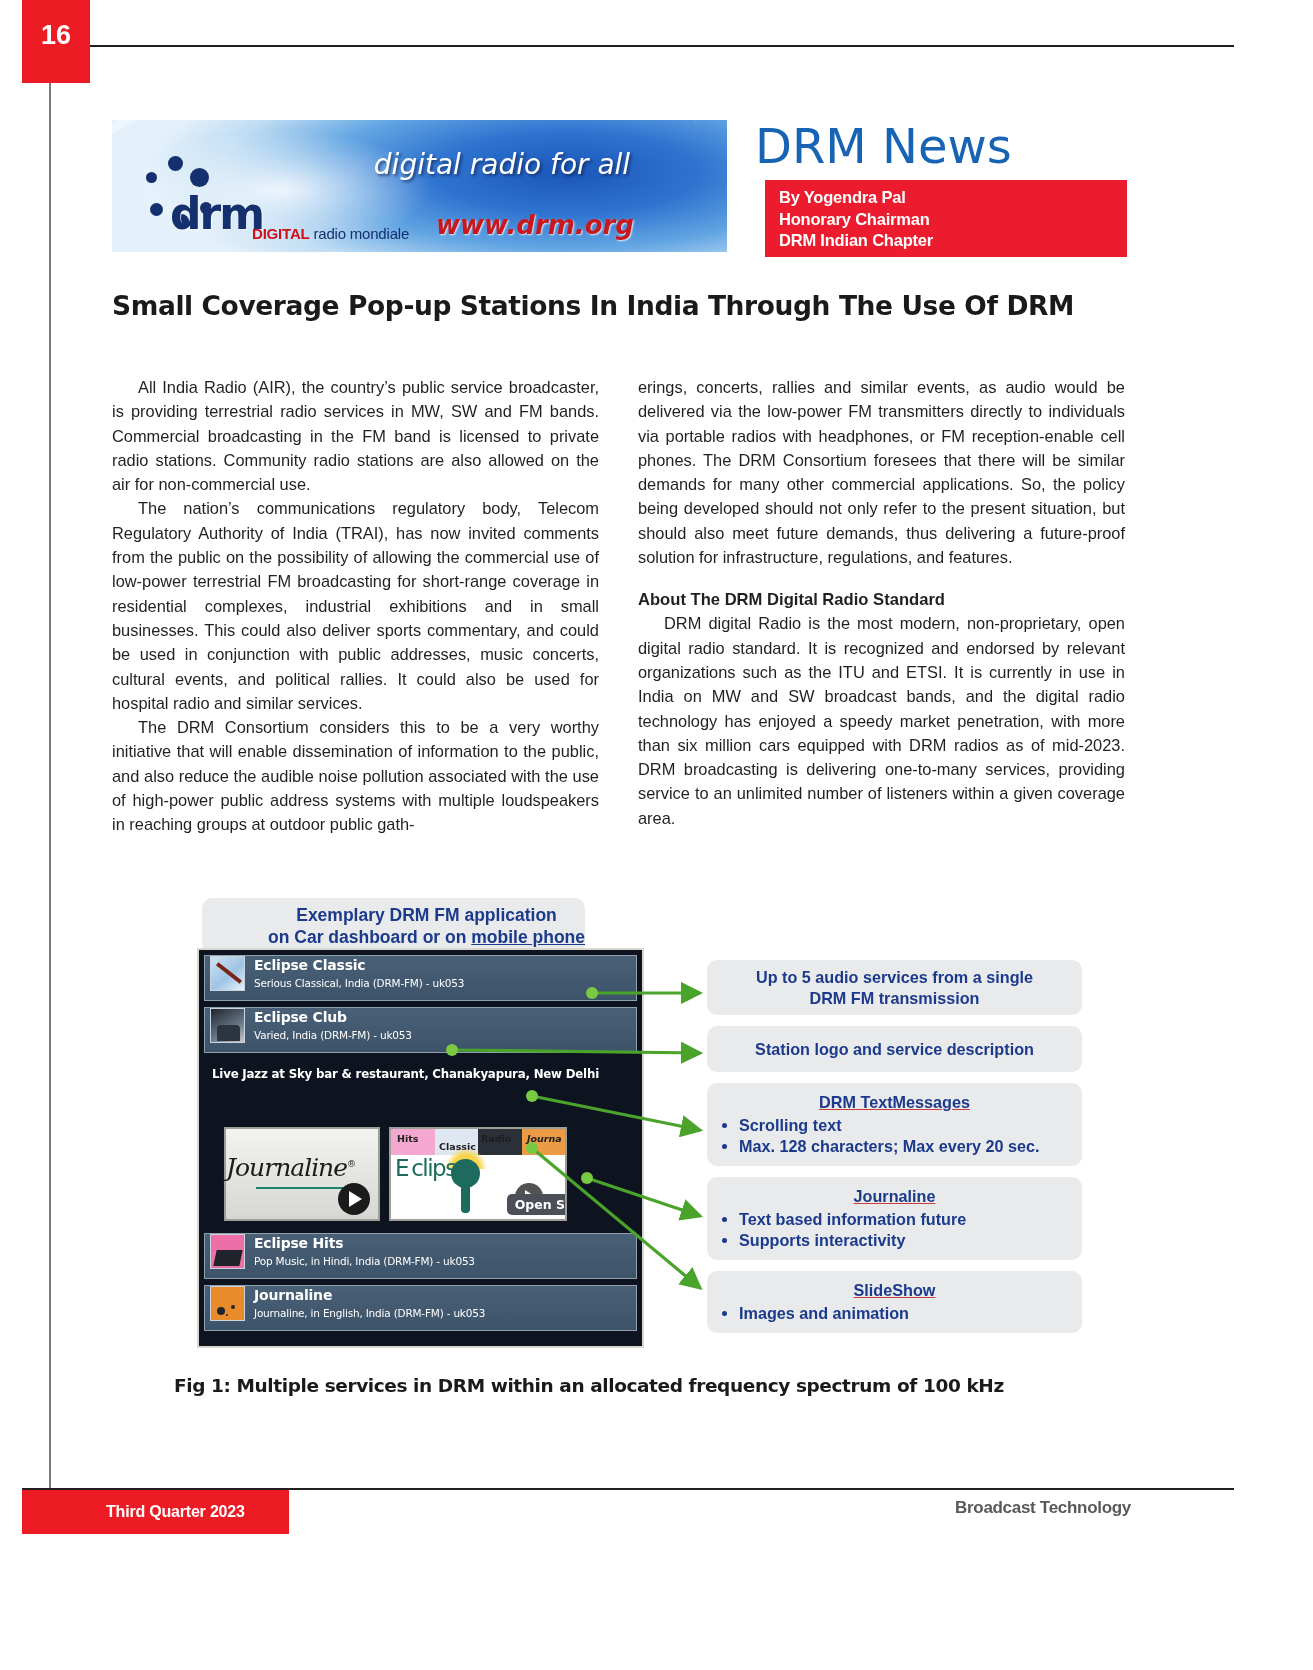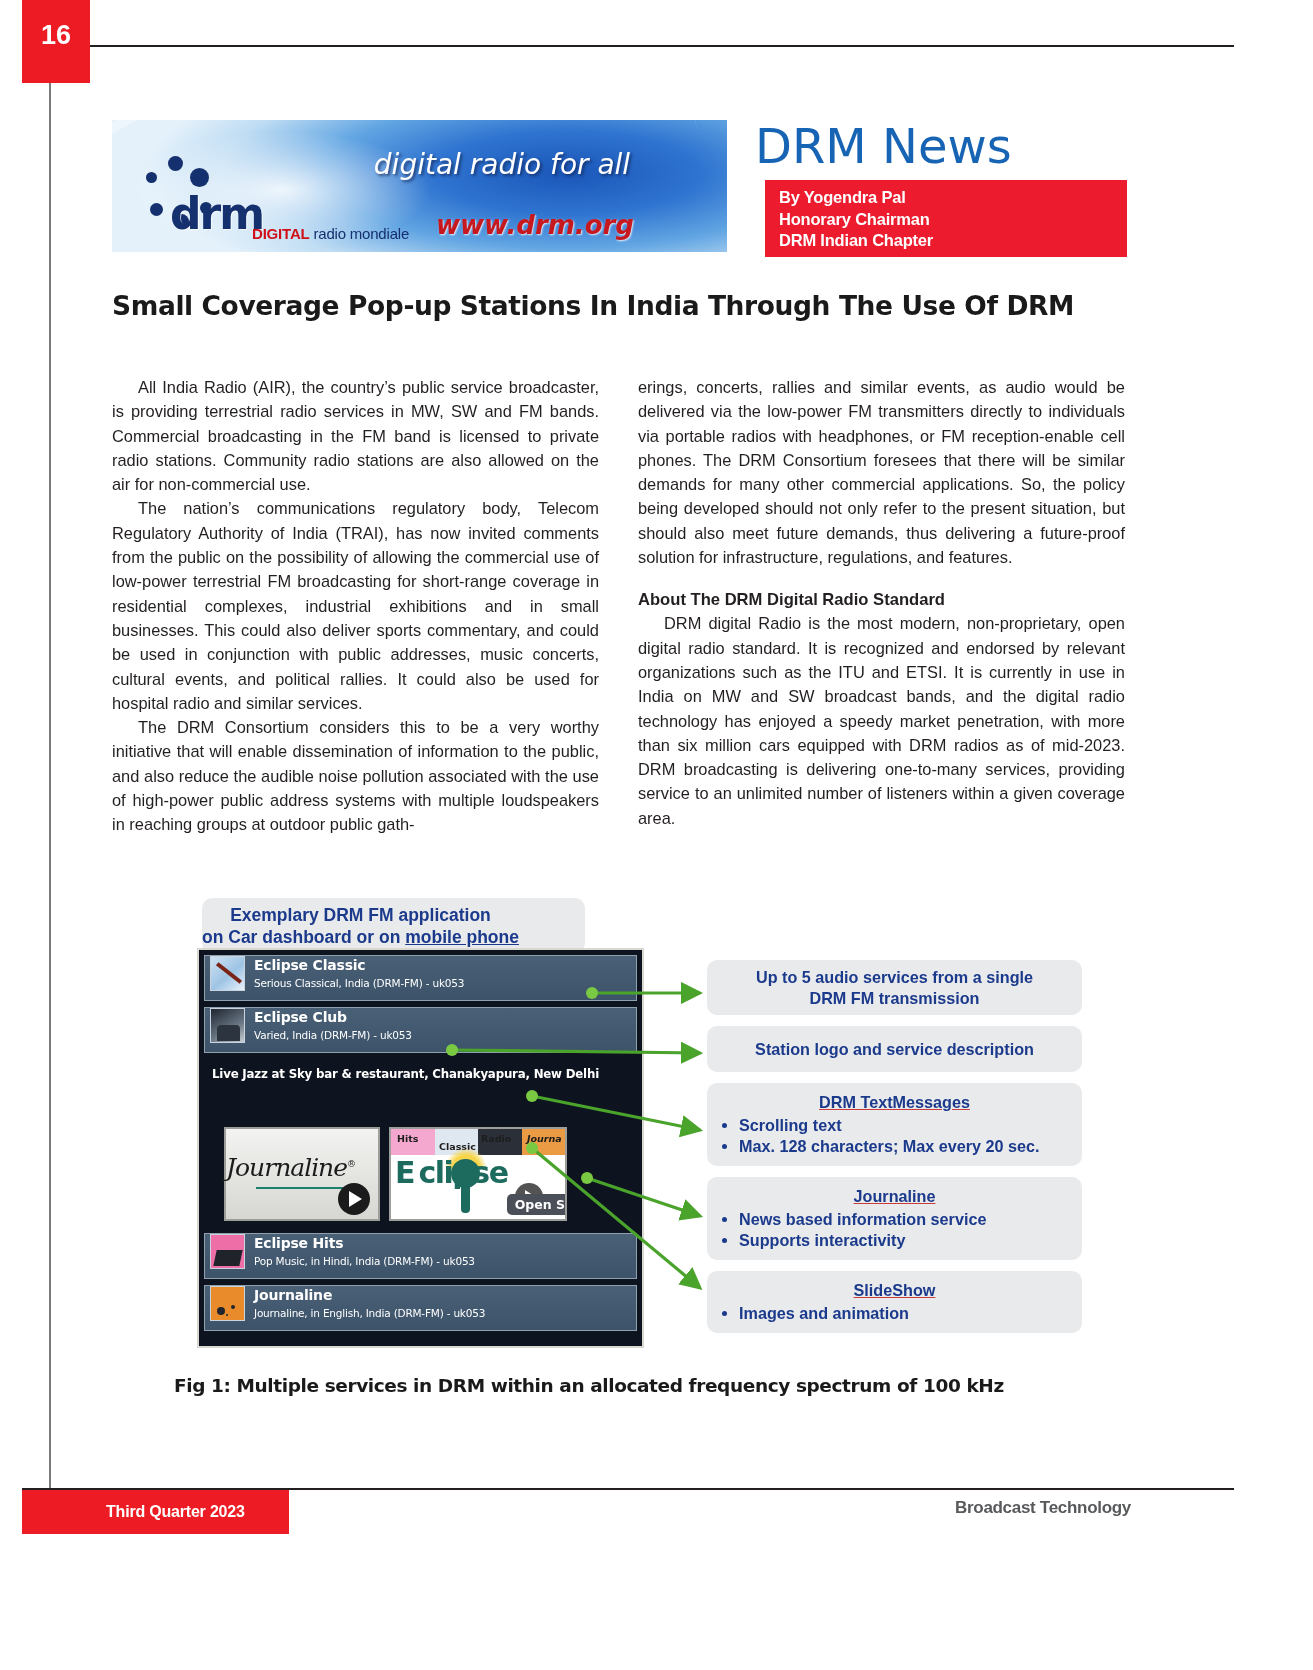--- a/index.html
+++ b/index.html
@@ -243,21 +243,21 @@
   .fig-title-box {
     position: absolute;
     left: 5px;
     top: 0px;
     width: 383px;
     height: 55px;
     background: #e9eaec;
     border-radius: 10px;
     display: flex;
     align-items: center;
-    justify-content: flex-start;
+    justify-content: flex-end;
   }
   .fig-title-box .t {
     color: #1b3a8c;
     font-family: "Liberation Sans", sans-serif;
     font-weight: bold;
     font-size: 17.5px;
     line-height: 22px;
     text-align: center;
   }
   .fig-title-box .t u { text-decoration: underline; }
@@ -386,21 +386,21 @@
   .slide-strip span {
     position:absolute; font-family:"DejaVu Sans", sans-serif;
     font-weight:bold; font-size:9.5px; color:#1d1d1d; top:4px;
   }
   .st1 { left:6px; }
   .st2 { left:48px;margin-top:8px; }
   .st3 { left:90px; color:#ffffff; }
   .st4 { left:136px; color:#7a3c00; font-style:italic; }
   .eclipse-word {
     position:absolute; left:4px; top:26px;
-    font-family:"DejaVu Sans", sans-serif; font-weight:bold; font-size:30px;
+    font-family:"DejaVu Sans", sans-serif; font-weight:normal; font-size:23px;
     color:#1d6b5e; letter-spacing:-1.5px;
   }
   .eclipse-ray { position:absolute; left:52px; top:20px; width:46px; height:20px; background: radial-gradient(circle at 50% 100%, #f7d54a 0%, #f7d54a 45%, rgba(247,213,74,0) 70%); }
   .mic-stem { position:absolute; left:70px; top:40px; width:9px; height:44px; background:#1d6b5e; border-radius:0 0 4px 4px; }
   .mic-head { position:absolute; left:60px; top:30px; width:29px; height:29px; background:#1d6b5e; border-radius:50%; }
   .slide-play {
     position: absolute; right: 22px; bottom: 8px;
     width: 28px; height: 28px; border-radius: 50%;
     background: rgba(40,40,40,0.8);
   }
@@ -609,21 +609,21 @@
       <div class="hd">DRM TextMessages</div>
       <ul>
         <li>Scrolling text</li>
         <li>Max. 128 characters; Max every 20 sec.</li>
       </ul>
     </div>
 
     <div class="callout">
       <div class="hd">Journaline</div>
       <ul>
-        <li>News based information service</li>
+        <li>Text based information future</li>
         <li>Supports interactivity</li>
       </ul>
     </div>
 
     <div class="callout">
       <div class="hd">SlideShow</div>
       <ul>
         <li>Images and animation</li>
       </ul>
     </div>

